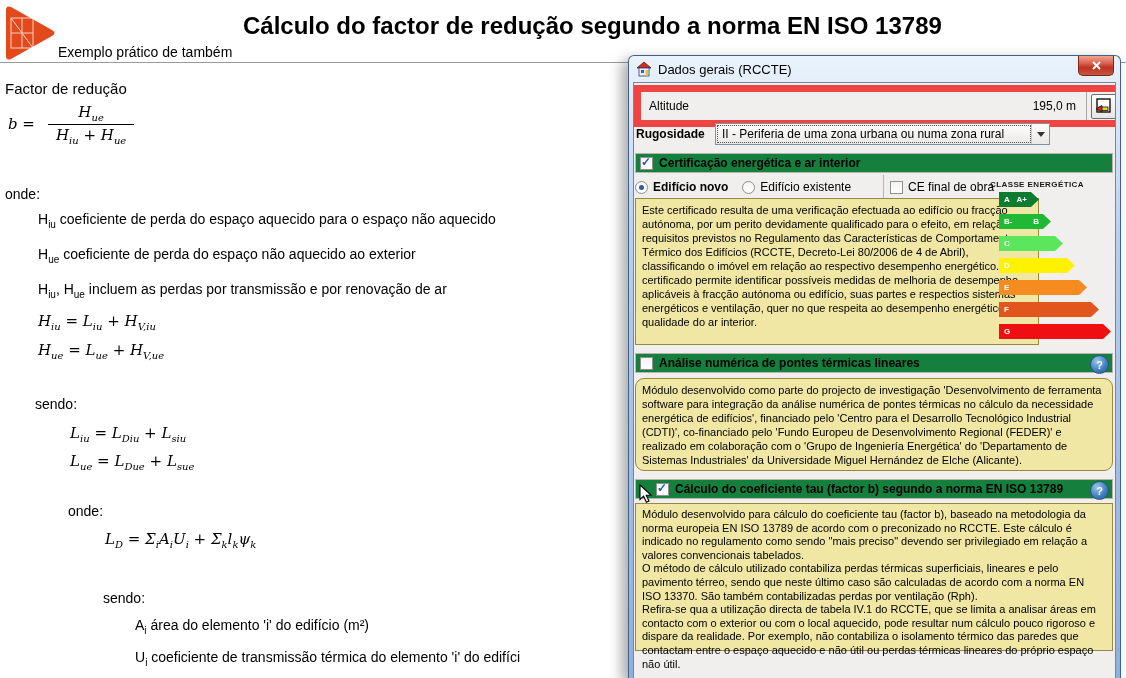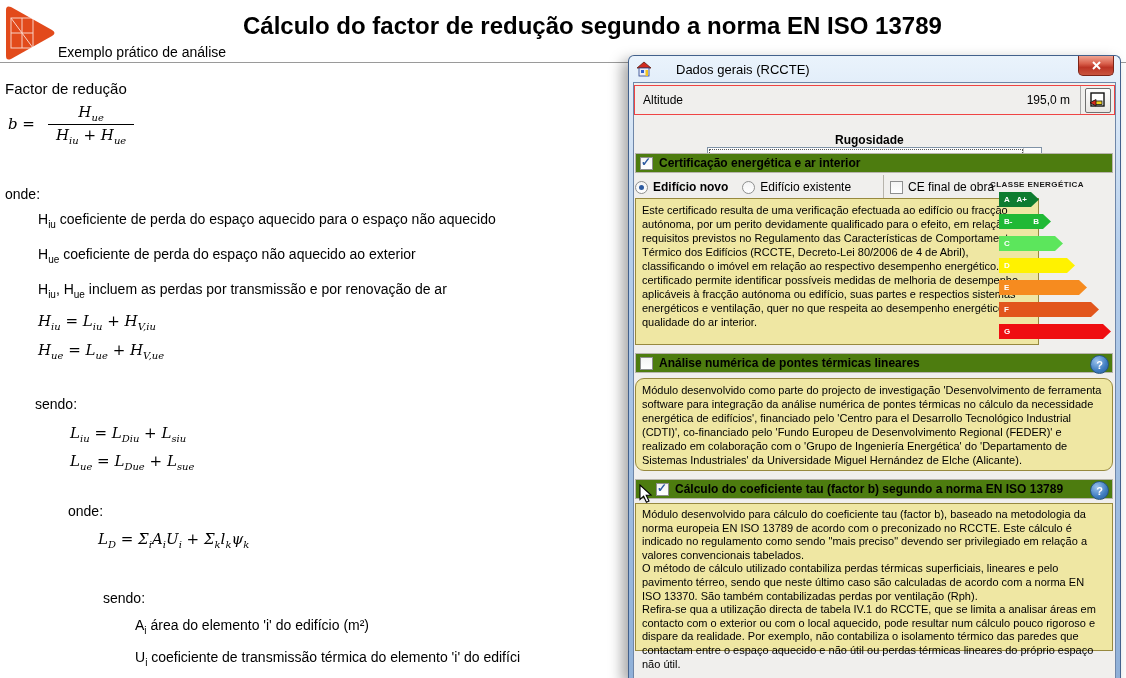--- a/index.html
+++ b/index.html
@@ -17,47 +17,47 @@
   .formula sub, .bodytext sub{font-size:10px;}
   .frac{display:inline-block;vertical-align:middle;text-align:center;margin-left:13px;}
   .frac .num{display:block;border-bottom:1px solid #000;padding:0 8px 1px;}
   .frac .den{display:block;padding:1px 8px 0;}
 
   
   #dialog{left:628px;top:55px;width:483px;height:623px;padding:0 4px;
           background:linear-gradient(180deg,#EAF3FC,#B6CFEC 30%,#8FB0D8);
           border:1px solid #43618C;border-bottom:none;border-radius:6px 6px 0 0;
           box-shadow:-6px 5px 14px rgba(0,0,0,.35);z-index:10;}
-  #titlebar{height:26px;display:flex;align-items:center;gap:24px;padding-left:3px;position:relative;}
+  #titlebar{height:26px;display:flex;align-items:center;gap:6px;padding-left:3px;position:relative;}
   #titlebar .tb-title{font-size:13px;}
   #close-btn{position:absolute;right:2px;top:0;width:34px;height:19px;
              background:linear-gradient(180deg,#F0A391,#D9604C 40%,#BC3425 60%,#C8553F);
              border:1px solid #7C2418;border-top:none;border-radius:0 0 5px 5px;
              display:flex;align-items:center;justify-content:center;cursor:default;}
   #client{position:relative;width:481px;height:596px;background:#F0EFED;
           border:1px solid #6E86A8;border-bottom:none;overflow:hidden;font-size:12px;}
 
-  .row-alt{left:0;top:2px;width:479px;height:28px;border:1px solid #ef4444;
+  .row-alt{left:0;top:2px;width:479px;height:28px;border:7px solid #ef4444;
            display:flex;align-items:center;background:#F0EFED;}
   .row-alt .lbl{margin-left:8px;}
   .row-alt .val{margin-left:auto;margin-right:10px;}
   .row-alt .vdiv{width:0;height:28px;border-left:1px solid #A6A6A6;}
   .row-alt .btncell{width:33px;height:28px;display:flex;align-items:center;justify-content:center;}
   .sqbtn{width:24px;height:23px;background:linear-gradient(#FDFDFD,#E8E6E3);border:1px solid #6F6F6F;
          border-radius:2px;display:flex;align-items:center;justify-content:center;}
 
-  .row-rug{left:2px;top:50px;width:477px;height:24px;display:flex;align-items:center;flex-direction:column;}
+  .row-rug{left:2px;top:39px;width:477px;height:24px;display:flex;align-items:center;}
   .row-rug .lbl{font-weight:bold;width:79px;}
   .combo{width:335px;height:22px;border:1px solid #7F92A6;background:linear-gradient(#FEFEFE,#E9E8E6);
          display:flex;align-items:flex-end;box-sizing:border-box;}
   .combo .ctext{flex:1;margin:2px 1px 2px 2px;padding:1px 4px;outline:1px dotted #555;white-space:nowrap;overflow:hidden;}
   .combo .carrow{width:17px;height:100%;display:flex;align-items:center;justify-content:center;border-left:1px solid #C9C9C9;}
   .tri-down{width:0;height:0;border-left:4px solid transparent;border-right:4px solid transparent;border-top:5px solid #333;}
 
-  .sec-header{left:1px;width:478px;height:20px;background:#4d7c0f;border:1px solid #B7B4AC;
+  .sec-header{left:1px;width:478px;height:20px;background:#15803d;border:1px solid #B7B4AC;
               display:flex;align-items:center;box-sizing:border-box;position:absolute;}
   .sec-header .cb{margin:0 6px 0 4px;}
   .sec-header .st{font-weight:bold;font-size:12px;}
   .helpbtn{position:absolute;right:3px;top:1px;width:17px;height:17px;border-radius:50%;
            background:radial-gradient(circle at 35% 30%,#9CC4EE,#3E7BBF 60%,#2B5E9E);
            border:1px solid #27557E;color:#fff;font-weight:bold;font-size:11px;
            display:flex;align-items:center;justify-content:center;}
 
   .cb{width:13px;height:13px;background:linear-gradient(#F4F4F4,#FFFFFF);border:1px solid #8E8F8F;
       position:relative;display:inline-block;box-sizing:border-box;}
@@ -95,21 +95,21 @@
   <svg class="abs" style="left:2px;top:4px" width="56" height="58" viewBox="0 0 56 58">
     <path d="M4 6 Q4 1 9 3 L50 26 Q55 29 50 32 L9 55 Q4 57 4 52 Z" fill="#E24A1B"></path>
     <g stroke="#ffffff" stroke-width="1" opacity="0.75" fill="none">
       <rect x="9" y="14" width="22" height="30"></rect>
       <line x1="9" y1="29" x2="31" y2="29"></line>
       <line x1="20" y1="14" x2="20" y2="44"></line>
       <line x1="9" y1="14" x2="31" y2="44"></line>
     </g>
   </svg>
   <div class="abs" id="page-title">Cálculo do factor de redução segundo a norma EN ISO 13789</div>
-  <div class="abs" id="page-subtitle">Exemplo prático de análise</div>
+  <div class="abs" id="page-subtitle">Exemplo prático de também</div>
   <div class="abs" id="header-rule"></div>
 
   <div class="abs" id="doc-heading">Factor de redução</div>
 
   <div class="abs formula" style="left:8px;top:103px;">
     <span>b =</span><span class="frac"><span class="num">H<sub>ue</sub></span><span class="den">H<sub>iu</sub> + H<sub>ue</sub></span></span>
   </div>
 
   <div class="abs bodytext" style="left:5px;top:186px;">onde:</div>
   <div class="abs bodytext" style="left:38px;top:211px;">H<sub>iu</sub> coeficiente de perda do espaço aquecido para o espaço não aquecido</div>
@@ -117,21 +117,21 @@
   <div class="abs bodytext" style="left:38px;top:246px;">H<sub>ue</sub> coeficiente de perda do espaço não aquecido ao exterior</div>
 
   <div class="abs formula" style="left:38px;top:312px;">H<sub>iu</sub> = L<sub>iu</sub> + H<sub>V,iu</sub></div>
   <div class="abs formula" style="left:38px;top:341px;">H<sub>ue</sub> = L<sub>ue</sub> + H<sub>V,ue</sub></div>
 
   <div class="abs bodytext" style="left:35px;top:396px;">sendo:</div>
   <div class="abs formula" style="left:70px;top:424px;">L<sub>iu</sub> = L<sub>Diu</sub> + L<sub>siu</sub></div>
   <div class="abs formula" style="left:70px;top:452px;">L<sub>ue</sub> = L<sub>Due</sub> + L<sub>sue</sub></div>
 
   <div class="abs bodytext" style="left:68px;top:503px;">onde:</div>
-  <div class="abs formula" style="left:98px;top:530px;">L<sub>D</sub> = Σ<sub>i</sub>A<sub>i</sub>U<sub>i</sub> + Σ<sub>k</sub>l<sub>k</sub>ψ<sub>k</sub></div>
+  <div class="abs formula" style="left:105px;top:530px;">L<sub>D</sub> = Σ<sub>i</sub>A<sub>i</sub>U<sub>i</sub> + Σ<sub>k</sub>l<sub>k</sub>ψ<sub>k</sub></div>
 
   <div class="abs bodytext" style="left:103px;top:590px;">sendo:</div>
   <div class="abs bodytext" style="left:135px;top:617px;">A<sub>i</sub> área do elemento 'i' do edifício (m²)</div>
   <div class="abs bodytext" style="left:135px;top:649px;white-space:nowrap;">U<sub>i</sub> coeficiente de transmissão térmica do elemento 'i' do edifíci</div>
 
   <div class="abs" id="dialog">
     <div id="titlebar">
       <svg width="16" height="16" viewBox="0 0 16 16">
         <polygon points="8,1 15,7 1,7" fill="#D22B1F" stroke="#5A1A10" stroke-width="0.8"></polygon>
         <rect x="3" y="7" width="10" height="8" fill="#EDEDF5" stroke="#27408B" stroke-width="0.8"></rect>

